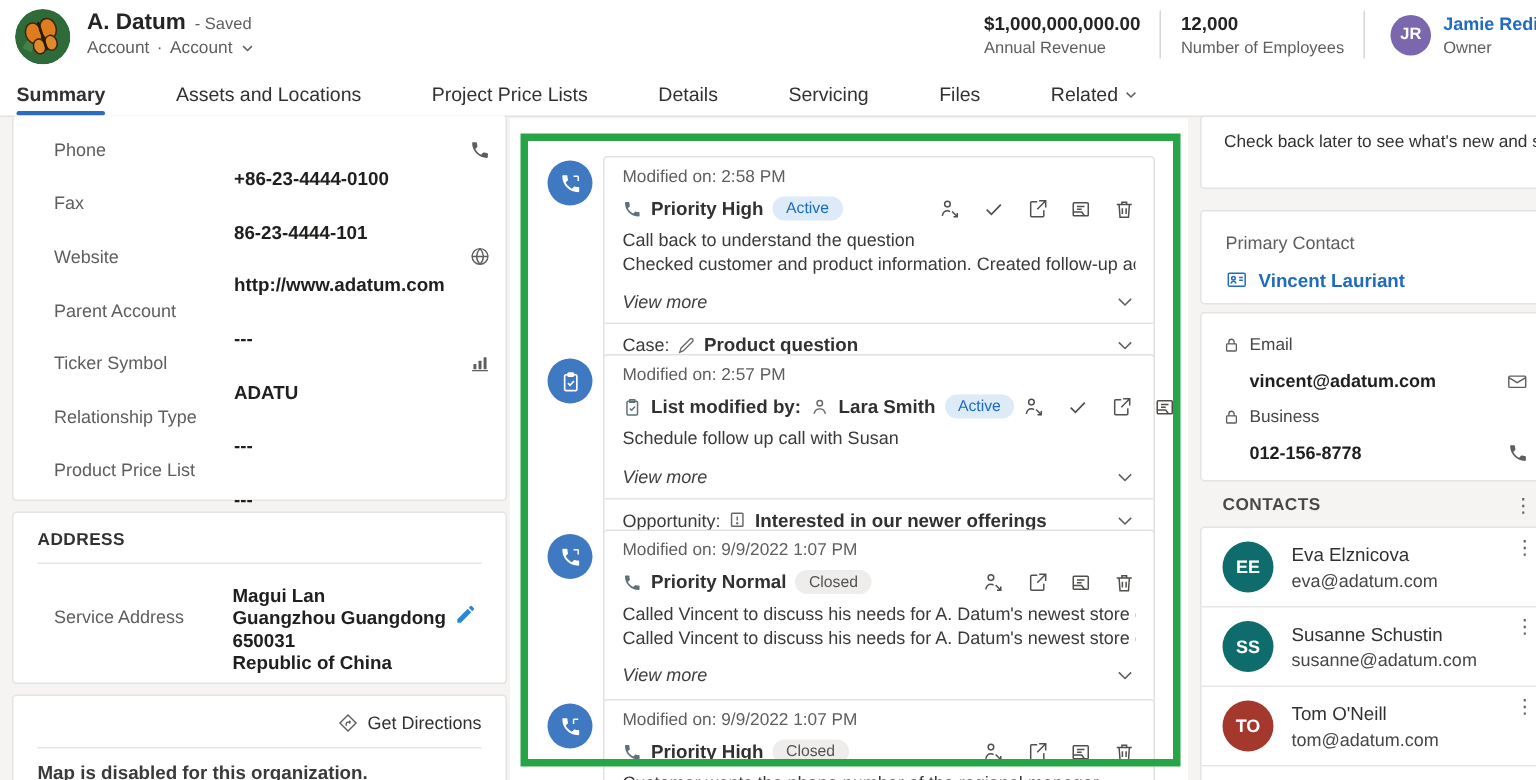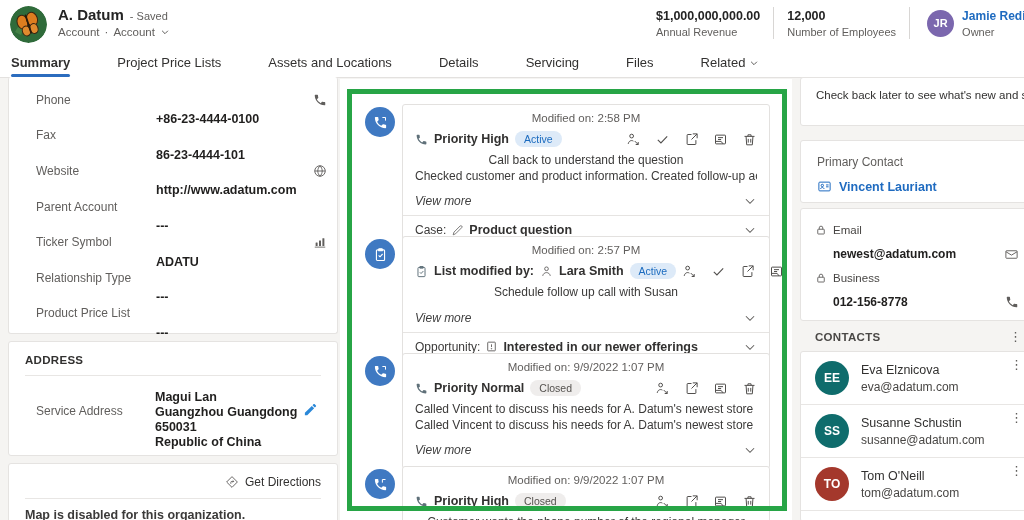--- a/index.html
+++ b/index.html
@@ -52,21 +52,21 @@
   .addr-value { flex:1; font-size:12.5px; font-weight:700; color:#201f1e; line-height:15px; }
   .edit-pen { width:18px; color:#2b88d8; cursor:pointer; padding-top:12px; }
   .map-card { position:absolute; left:0; top:384px; width:330px; height:70px; padding:0 16px; }
   .gd-row { display:flex; justify-content:flex-end; align-items:center; gap:6px; padding:11px 0 9px; font-size:12px; color:#323130; cursor:pointer; }
   .map-text { padding:9px 0 0; font-size:12.5px; font-weight:600; color:#3b3a39; }
 
   
   .timeline-panel { position:absolute; left:340px; top:0; width:452px; height:441px; background:#fff; overflow:hidden; }
   .tl-entry { position:absolute; left:0; width:452px; }
   .tl-icon { position:absolute; left:25px; top:3px; width:30px; height:30px; border-radius:50%; background:#3f79c2; color:#fff; display:flex; align-items:center; justify-content:center; }
-  .tl-card { position:absolute; left:62px; width:368px; background:#fff; border:1px solid #e3e1df; border-radius:3px; padding:7px 12px 0;text-align:center; }
+  .tl-card { position:absolute; left:62px; width:368px; background:#fff; border:1px solid #e3e1df; border-radius:3px; padding:7px 12px 0; }
   .tl-modified { font-size:11.5px; color:#605e5c; }
   .tl-titlerow { display:flex; align-items:center; gap:6px; margin-top:5px; height:20px; }
   .tl-title { font-size:12.5px; font-weight:700; color:#323130; white-space:nowrap; }
   .tl-prefix { font-size:12.5px; font-weight:700; color:#323130; white-space:nowrap; }
   .pill { font-size:10.5px; padding:2px 9px; border-radius:9px; white-space:nowrap; }
   .pill-active { background:#ddeaf8; color:#1b6bbf; }
   .pill-closed { background:#efedec; color:#55524f; }
   .tl-actions { margin-left:auto; display:flex; gap:14px; color:#514f4d; }
   .tl-actions .aicon { cursor:pointer; display:flex; }
   .tl-body { margin-top:4px; }
@@ -154,22 +154,22 @@
         <span class="metric">
           <span class="owner-name link">Jamie Reding (Sample Data)</span>
           <span class="metric-label">Owner</span>
         </span>
       </div>
     </div>
   </div>
 
   <div class="tabs">
     <div class="tab active">Summary</div>
+    <div class="tab">Assets and Locations</div>
     <div class="tab">Project Price Lists</div>
-    <div class="tab">Assets and Locations</div>
     <div class="tab">Details</div>
     <div class="tab">Servicing</div>
     <div class="tab">Files</div>
     <div class="tab">
       <span>Related</span>
       <span class="chev">
         <svg width="10" height="10" viewBox="0 0 24 24" fill="none" stroke="currentColor" stroke-width="2.4">
             <path d="M5 9l7 7 7-7"></path>
           </svg>
       </span>
@@ -561,21 +561,21 @@
         <div class="lk-row">
           <span class="chev">
             <svg width="12" height="12" viewBox="0 0 24 24" fill="none" stroke="currentColor" stroke-width="1.8">
                 <rect x="5.5" y="10.5" width="13" height="9.5" rx="1"></rect>
                 <path d="M8.5 10.5V7.8a3.5 3.5 0 0 1 7 0v2.7"></path>
               </svg>
           </span>
           <span>Email</span>
         </div>
         <div class="val-row">
-          <span class="val">newest@adatum.com</span>
+          <span class="val">vincent@adatum.com</span>
           <span class="ric">
             <svg width="15" height="15" viewBox="0 0 24 24" fill="none" stroke="currentColor" stroke-width="1.5">
                 <path d="M3 7.5L12 13l9-5.5M4 6h16a1 1 0 0 1 1 1v10a1 1 0 0 1-1 1H4a1 1 0 0 1-1-1V7a1 1 0 0 1 1-1z"></path>
               </svg>
           </span>
         </div>
         <div class="lk-row">
           <span class="chev">
             <svg width="12" height="12" viewBox="0 0 24 24" fill="none" stroke="currentColor" stroke-width="1.8">
                 <rect x="5.5" y="10.5" width="13" height="9.5" rx="1"></rect>

